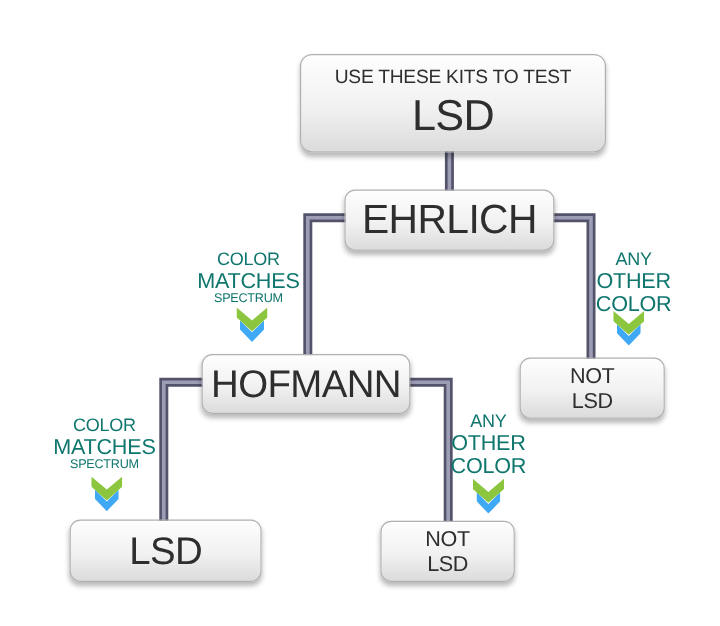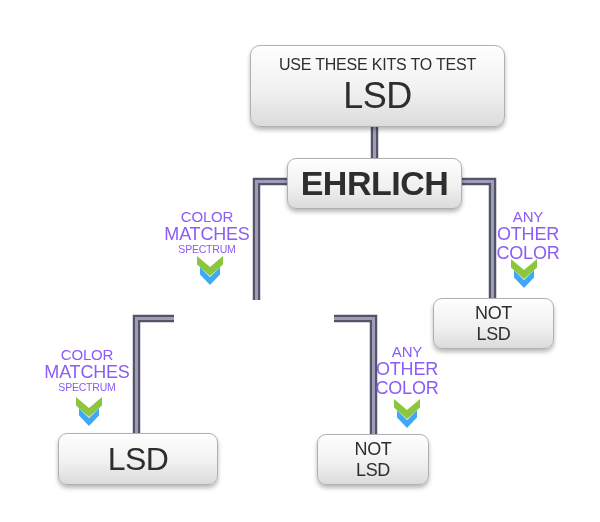--- a/index.html
+++ b/index.html
@@ -21,26 +21,26 @@
   .node{
     position:absolute;z-index:2;
     background:linear-gradient(180deg,#fefefe 0%,#f1f1f1 55%,#dbdbdb 100%);
     border:1px solid var(--box-border);border-radius:9px;
     box-shadow:0 3px 4px rgba(0,0,0,.28), inset 0 1px 0 rgba(255,255,255,.95);
     display:flex;flex-direction:column;align-items:center;justify-content:center;
     text-align:center;color:var(--text);
   }
   .title-heading{font-size:16px;letter-spacing:-.2px;}
   .title-subject{font-size:36px;letter-spacing:-.5px;margin-top:1px;}
-  .node-label-xl{font-size:34px;letter-spacing:-.5px;font-weight:bold;}
+  .node-label-xl{font-size:34px;letter-spacing:-.5px;}
   .node-label-lg{font-size:32px;letter-spacing:-.5px;}
   .node-line{font-size:18px;line-height:1.12;letter-spacing:-.3px;}
   .blabel{
     position:absolute;z-index:3;transform:translateX(-50%);
-    text-align:center;color:#8b5cf6;white-space:nowrap;line-height:1.06;
+    text-align:center;color:#0f766e;white-space:nowrap;line-height:1.06;
   }
   .bl-lg{font-size:15px;letter-spacing:-.2px;}
   .bl-md{font-size:18px;letter-spacing:-.2px;}
   .bl-sm{font-size:10.5px;letter-spacing:-.2px;}
   .chevrons{position:absolute;z-index:3;width:26px;height:30px;transform:translateX(-50%);}
   .chev{position:absolute;clip-path:polygon(0 0,50% 55%,100% 0,100% 42%,50% 100%,0 42%);}
   .chev-green{left:0;top:0;width:26px;height:20px;background:var(--chevron-green);z-index:2;}
   .chev-blue{left:3px;top:11px;width:20px;height:18px;background:var(--chevron-blue);z-index:1;}
 </style>
 </head>
@@ -73,20 +73,23 @@
 
   <div class="node" style="left:250px;top:45px;width:253px;height:80px;border-radius:10px;">
     <div class="title-heading">USE THESE KITS TO TEST</div>
     <div class="title-subject">LSD</div>
   </div>
 
   <div class="node" style="left:287px;top:158px;width:173px;height:49px;">
     <div class="node-label-xl">EHRLICH</div>
   </div>
 
+  <div class="node" style="left:168px;top:295px;width:172px;height:48px;">
+    <div class="node-label-lg">HOFMANN</div>
+  </div>
 
   <div class="node" style="left:433px;top:298px;width:119px;height:49px;">
     <div class="node-line">NOT</div>
     <div class="node-line">LSD</div>
   </div>
 
   <div class="node" style="left:58px;top:433px;width:158px;height:50px;">
     <div class="node-label-lg">LSD</div>
   </div>
 

